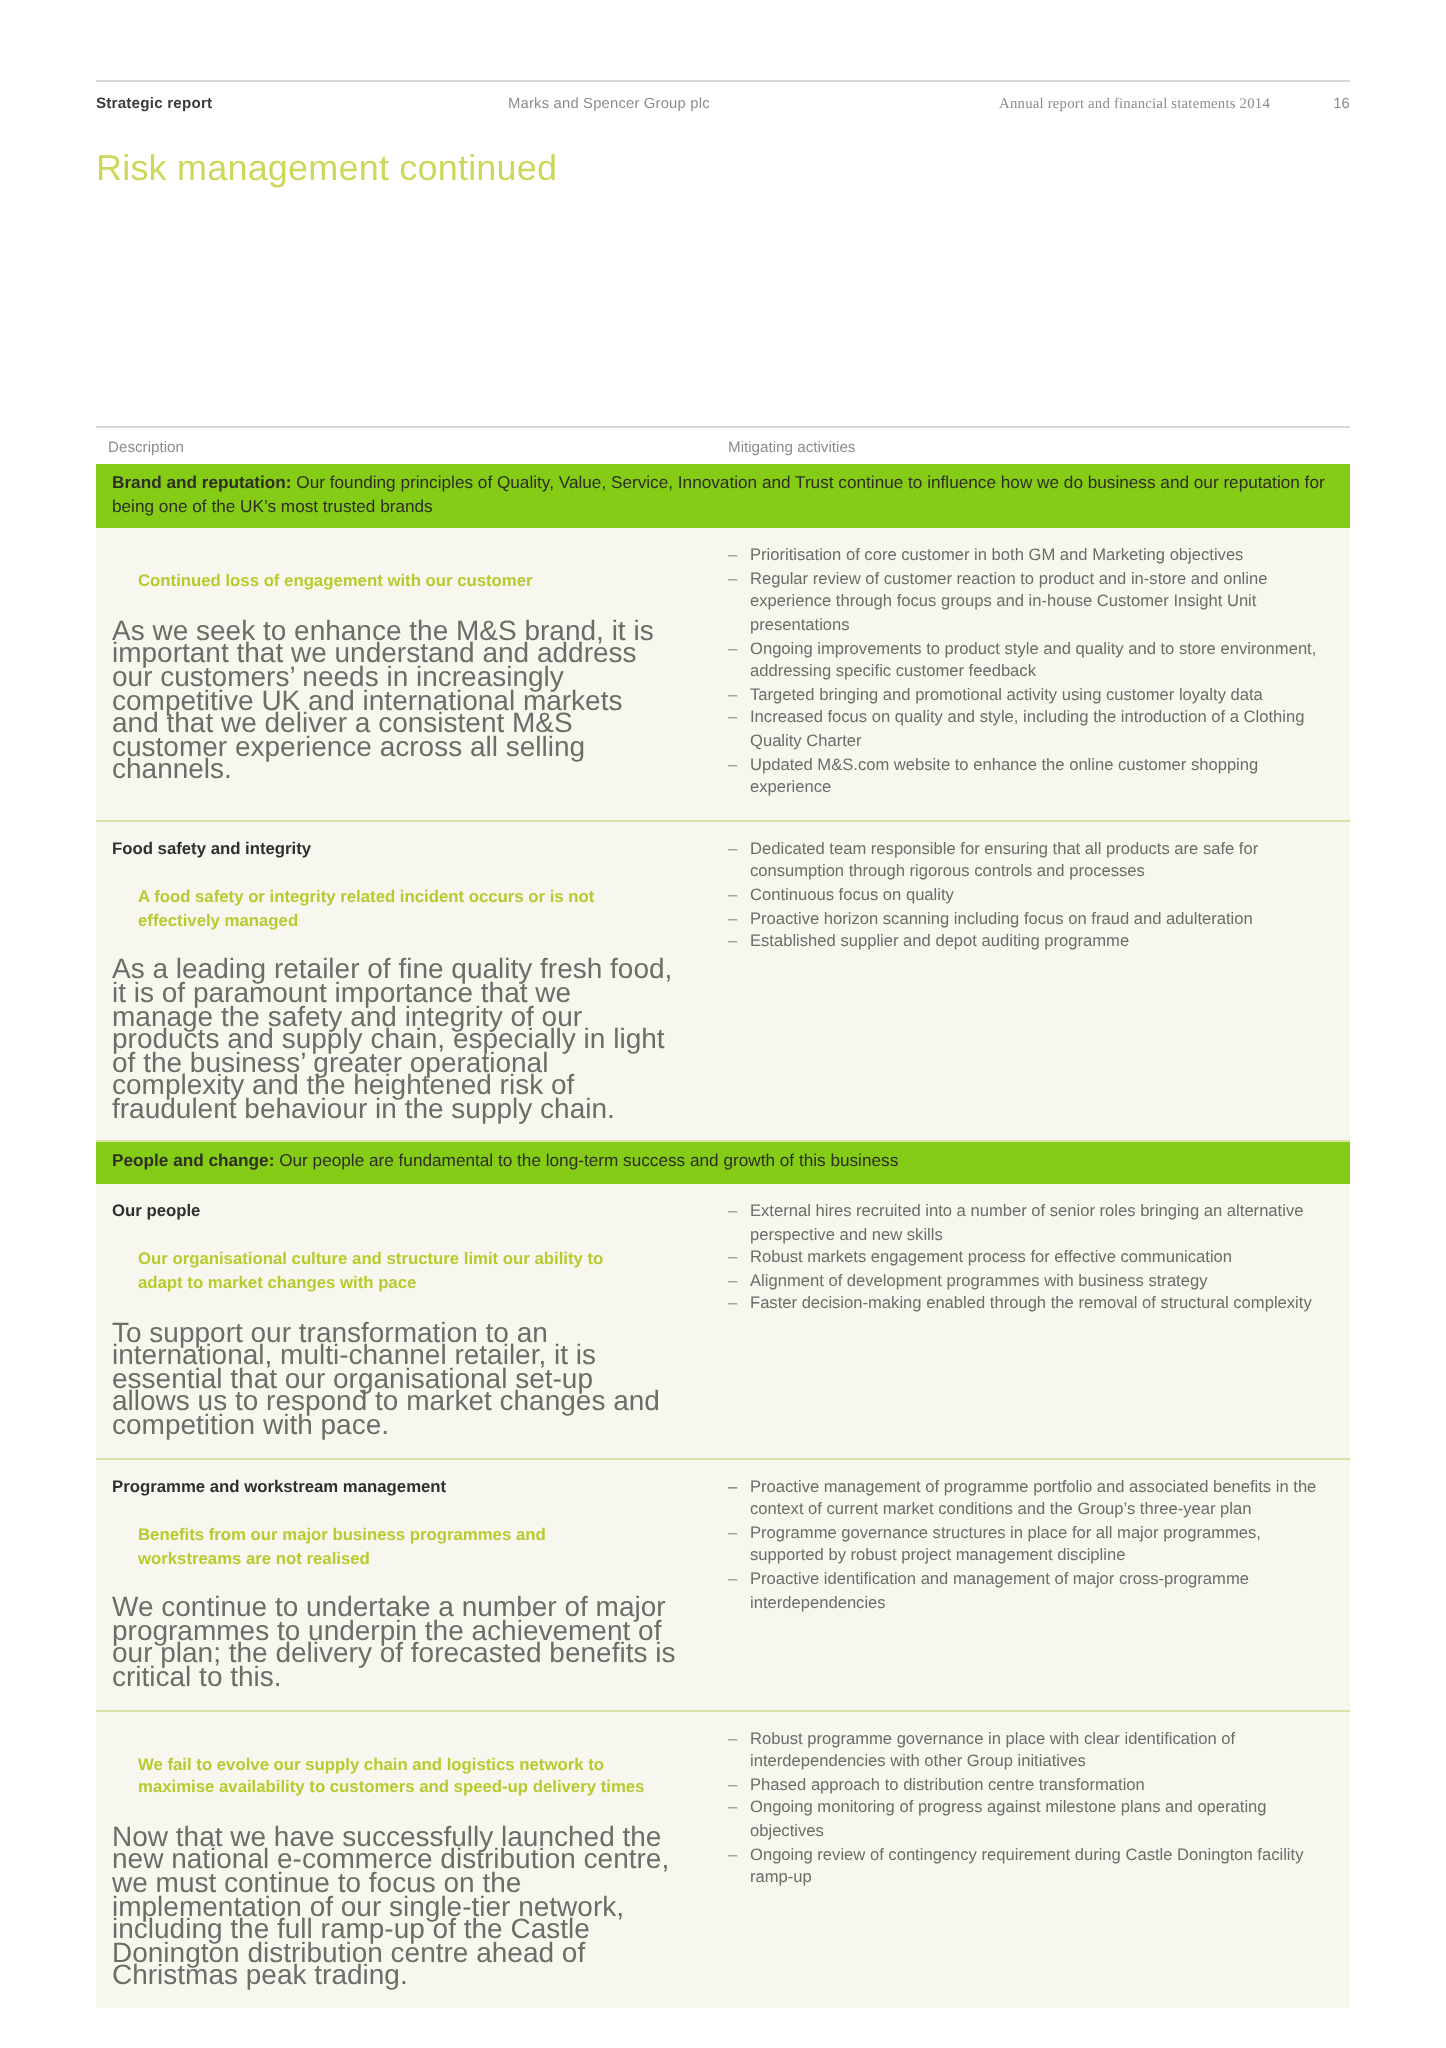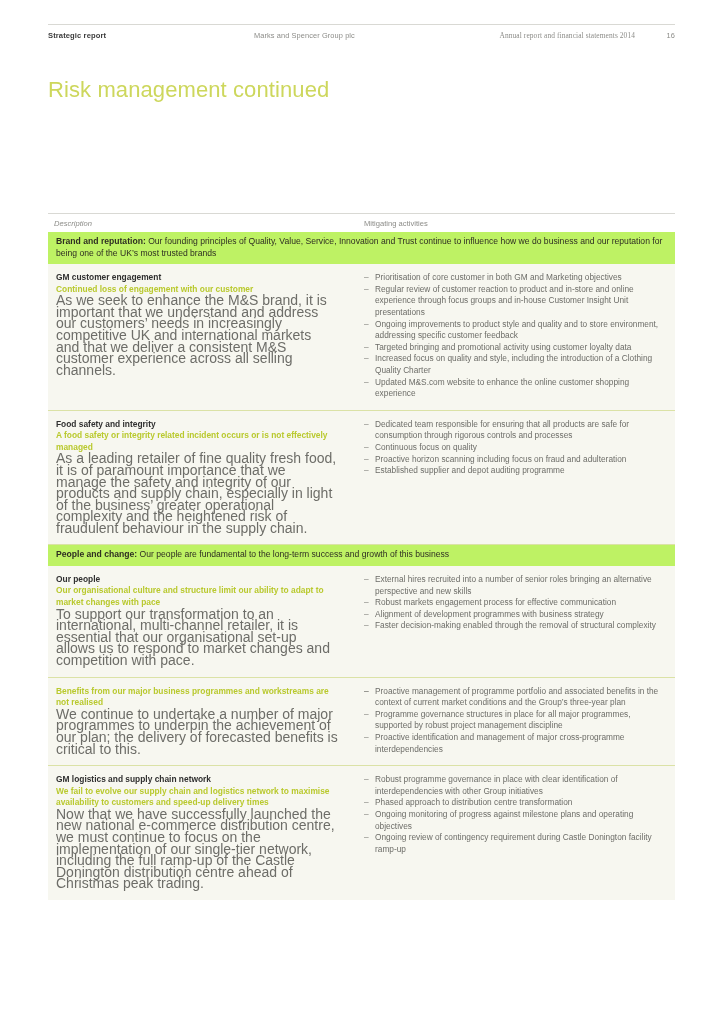--- a/index.html
+++ b/index.html
@@ -19,21 +19,21 @@
     position: relative;
     width: 723px;
     height: 1024px;
     box-sizing: border-box;
   }
 
   
   .runhead {
     position: absolute;
     left: 48px;
-    top: 24px;
+    top: 40px;
     width: 627px;
     border-top: 1px solid #d9d9d4;
     padding-top: 6px;
     display: flex;
     align-items: baseline;
     font-size: 7.4px;
     letter-spacing: .1px;
     color: #8c8c88;
   }
   .runhead .rh-left {
@@ -58,21 +58,21 @@
     text-align: right;
     padding-left: 14px;
     color: #8c8c88;
   }
 
   
   .page-title {
     position: absolute;
     left: 48px;
     top: 62px;
-    font-size: 22px;
+    font-size: 18px;
     font-weight: normal;
     letter-spacing: .1px;
     color: #cdd75c;
     white-space: nowrap;
   }
 
   
   .risk-table {
     position: absolute;
     left: 48px;
@@ -83,29 +83,28 @@
     display: flex;
     border-top: 1px solid #d9d9d4;
     padding: 5px 0 4px 0;
     font-size: 7.6px;
     color: #8c8c88;
   }
   .col-head .ch-desc {
     flex: 0 0 306px;
     padding-left: 6px;
     box-sizing: border-box;
-    font-style: italic;
   }
   .col-head .ch-mit {
     flex: 1 1 auto;
     padding-left: 10px;
   }
 
   .band {
-    background: #bef264;
+    background: #84cc16;
     padding: 4px 8px 5px 8px;
     font-size: 8.6px;
     line-height: 11.6px;
     color: #2e2e22;
     box-sizing: border-box;
   }
   .band b { font-weight: bold; }
 
   .risk-row {
     display: flex;
@@ -132,21 +131,21 @@
     font-weight: bold;
     color: #2f2f2f;
     line-height: 11.4px;
     margin: 0 0 0 0;
   }
   .risk-sub {
     font-size: 8.4px;
     font-weight: bold;
     color: #b9c92e;
     line-height: 11.6px;
-    margin: 0;
+    margin: 13px;
   }
   .risk-body {
     font-size: 14px;
     color: #6d6d68;
     line-height: 11.6px;
     margin: 0;
   }
 
   ul.mit-list {
     list-style: none;
@@ -186,21 +185,20 @@
 
     <div class="col-head">
       <div class="ch-desc">Description</div>
       <div class="ch-mit">Mitigating activities</div>
     </div>
 
     <div id="sections-host">
         <div class="band"><b>Brand and reputation:</b><span> Our founding principles of Quality, Value, Service, Innovation and Trust continue to influence how we do business and our reputation for being one of the UK’s most trusted brands</span></div>
         <div class="risk-row">
           <div class="cell-desc">
-            <p class="risk-name">GM customer engagement</p>
             <p class="risk-sub">Continued loss of engagement with our customer</p>
             <p class="risk-body">As we seek to enhance the M&amp;S brand, it is important that we understand and address our customers’ needs in increasingly competitive UK and international markets and that we deliver a consistent M&amp;S customer experience across all selling channels.</p>
           </div>
           <div class="cell-mit">
             <ul class="mit-list">
               <li><span class="dash">–</span><span>Prioritisation of core customer in both GM and Marketing objectives</span></li>
               <li><span class="dash">–</span><span>Regular review of customer reaction to product and in-store and online experience through focus groups and in-house Customer Insight Unit presentations</span></li>
               <li><span class="dash">–</span><span>Ongoing improvements to product style and quality and to store environment, addressing specific customer feedback</span></li>
               <li><span class="dash">–</span><span>Targeted bringing and promotional activity using customer loyalty data</span></li>
               <li><span class="dash">–</span><span>Increased focus on quality and style, including the introduction of a Clothing Quality Charter</span></li>
@@ -234,35 +232,35 @@
             <ul class="mit-list">
               <li><span class="dash">–</span><span>External hires recruited into a number of senior roles bringing an alternative perspective and new skills</span></li>
               <li><span class="dash">–</span><span>Robust markets engagement process for effective communication</span></li>
               <li><span class="dash">–</span><span>Alignment of development programmes with business strategy</span></li>
               <li><span class="dash">–</span><span>Faster decision-making enabled through the removal of structural complexity</span></li>
             </ul>
           </div>
         </div>
         <div class="risk-row">
           <div class="cell-desc">
+            <p class="risk-name">Programme and workstream management</p>
             <p class="risk-sub">Benefits from our major business programmes and workstreams are not realised</p>
             <p class="risk-body">We continue to undertake a number of major programmes to underpin the achievement of our plan; the delivery of forecasted benefits is critical to this.</p>
           </div>
           <div class="cell-mit">
             <ul class="mit-list">
               <li><span class="dash">–</span></li>
               <li><span class="dash">–</span><span>Proactive management of programme portfolio and associated benefits in the context of current market conditions and the Group’s three-year plan</span></li>
               <li><span class="dash">–</span><span>Programme governance structures in place for all major programmes, supported by robust project management discipline</span></li>
               <li><span class="dash">–</span><span>Proactive identification and management of major cross-programme interdependencies</span></li>
             </ul>
           </div>
         </div>
         <div class="risk-row last">
           <div class="cell-desc">
-            <p class="risk-name">GM logistics and supply chain network</p>
             <p class="risk-sub">We fail to evolve our supply chain and logistics network to maximise availability to customers and speed-up delivery times</p>
             <p class="risk-body">Now that we have successfully launched the new national e-commerce distribution centre, we must continue to focus on the implementation of our single-tier network, including the full ramp-up of the Castle Donington distribution centre ahead of Christmas peak trading.</p>
           </div>
           <div class="cell-mit">
             <ul class="mit-list">
               <li><span class="dash">–</span><span>Robust programme governance in place with clear identification of interdependencies with other Group initiatives</span></li>
               <li><span class="dash">–</span><span>Phased approach to distribution centre transformation</span></li>
               <li><span class="dash">–</span><span>Ongoing monitoring of progress against milestone plans and operating objectives</span></li>
               <li><span class="dash">–</span><span>Ongoing review of contingency requirement during Castle Donington facility ramp-up</span></li>
             </ul>

